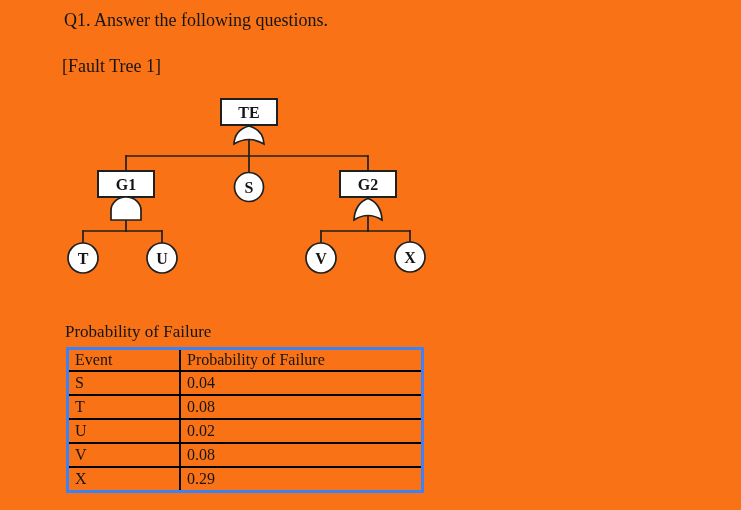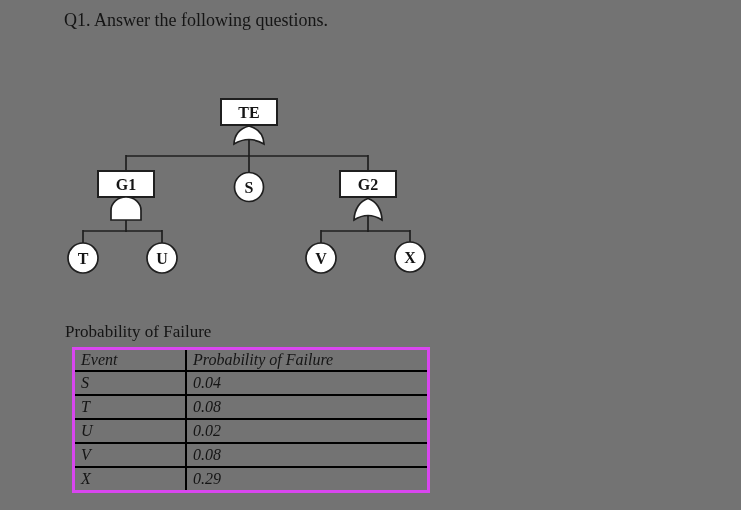--- a/index.html
+++ b/index.html
@@ -4,21 +4,21 @@
 <style>
   html, body {
     margin: 0;
     padding: 0;
     background: #ffffff;
   }
   .page {
     position: relative;
     width: 741px;
     height: 510px;
-    background: #737373;
+    background: #f97316;
     font-family: "Liberation Serif", "DejaVu Serif", serif;
     color: #151515;
     overflow: hidden;
   }
   .q-title {
     position: absolute;
     left: 64px;
     top: 9px;
     font-size: 18px;
     line-height: 22px;
@@ -67,26 +67,25 @@
   .table-caption {
     position: absolute;
     left: 65px;
     top: 321px;
     font-size: 17px;
     line-height: 22px;
     white-space: nowrap;
   }
   table.prob-table {
     position: absolute;
-    left: 72px;
+    left: 66px;
     top: 347px;
     border-collapse: collapse;
-    border: 3px solid #d946ef;
+    border: 3px solid #3b82f6;
     font-size: 16px;
-    font-style: italic;
   }
   table.prob-table th,
   table.prob-table td {
     border: 2px solid #000000;
     font-weight: normal;
     text-align: left;
     padding: 0 6px 1px 6px;
     vertical-align: middle;
     line-height: 17px;
   }
@@ -94,20 +93,21 @@
   table.prob-table td { height: 21px; }
   table.prob-table .col-event { width: 98px; }
   table.prob-table .col-prob  { width: 228px; }
 </style>
 </head>
 <body>
 
 <div class="page">
 
   <div class="q-title">Q1. Answer the following questions.</div>
+  <div class="ft-label">[Fault Tree 1]</div>
 
   <svg class="tree" width="741" height="320" viewBox="0 0 741 320">
 
     <g>
       <line class="link" x1="249" y1="139" x2="249" y2="156"></line>
       <line class="link" x1="126" y1="156" x2="368" y2="156"></line>
       <line class="link" x1="126" y1="155" x2="126" y2="172"></line>
       <line class="link" x1="249" y1="155" x2="249" y2="174"></line>
       <line class="link" x1="368" y1="155" x2="368" y2="172"></line>
       <line class="link" x1="126" y1="219" x2="126" y2="232"></line>

